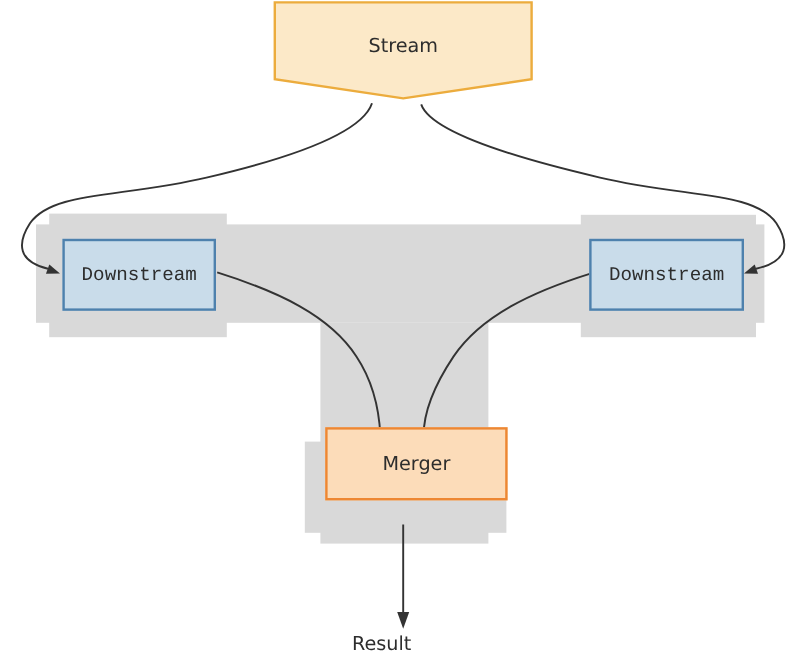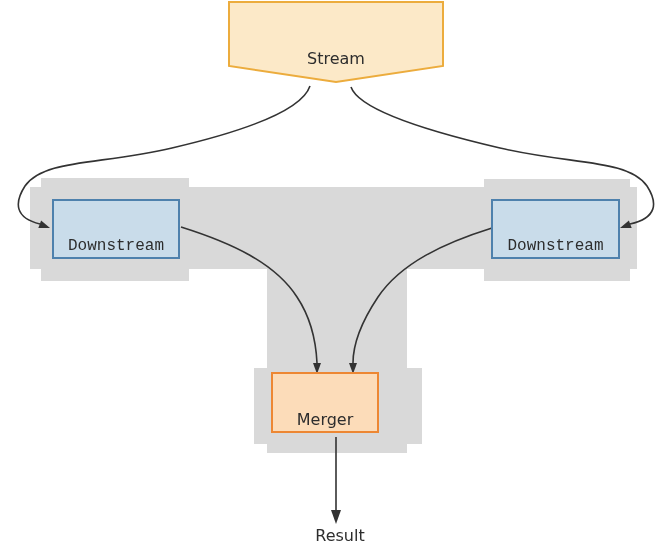--- a/index.html
+++ b/index.html
@@ -24,42 +24,42 @@
   }
   .layer{position:absolute;left:0;top:0;width:672px;height:547px;}
   svg .region{fill:var(--region-gray);}
   svg .stream-shape{fill:var(--stream-fill);stroke:var(--stream-border);stroke-width:2;}
   svg .arrow-path{fill:none;stroke:var(--arrow);stroke-width:1.6;}
   svg .arrow-head{fill:var(--arrow);stroke:none;}
   .node{
     position:absolute;
     box-sizing:border-box;
     display:flex;flex-direction:column;
-    align-items:center;justify-content:flex-end;
+    align-items:center;justify-content:center;
     text-align:center;
     color:var(--text);
     font-size:16px;line-height:22px;
   }
   .collector{
     background:var(--collector-fill);
     border:2px solid var(--collector-border);
     font-family:Liberation Mono, monospace;
   }
   .collector1{left:52px;top:199px;width:128px;height:60px;}
   .collector2{left:491px;top:199px;width:129px;height:60px;}
   .merger{
-    left:271px;top:372px;width:108px;height:61px;
+    left:271px;top:356px;width:152px;height:61px;
     background:var(--merger-fill);
     border:2px solid var(--merger-border);
   }
   .stream-label{
     left:229px;top:6px;width:214px;height:64px;
   }
   .result-label{
-    left:290px;top:527px;width:100px;height:20px;
+    left:268px;top:527px;width:100px;height:20px;
     font-size:16px;
   }
 </style>
 </head>
 <body>
 
 <div class="canvas">
 
   <svg class="layer" viewBox="0 0 672 547" xmlns="http://www.w3.org/2000/svg">
 

